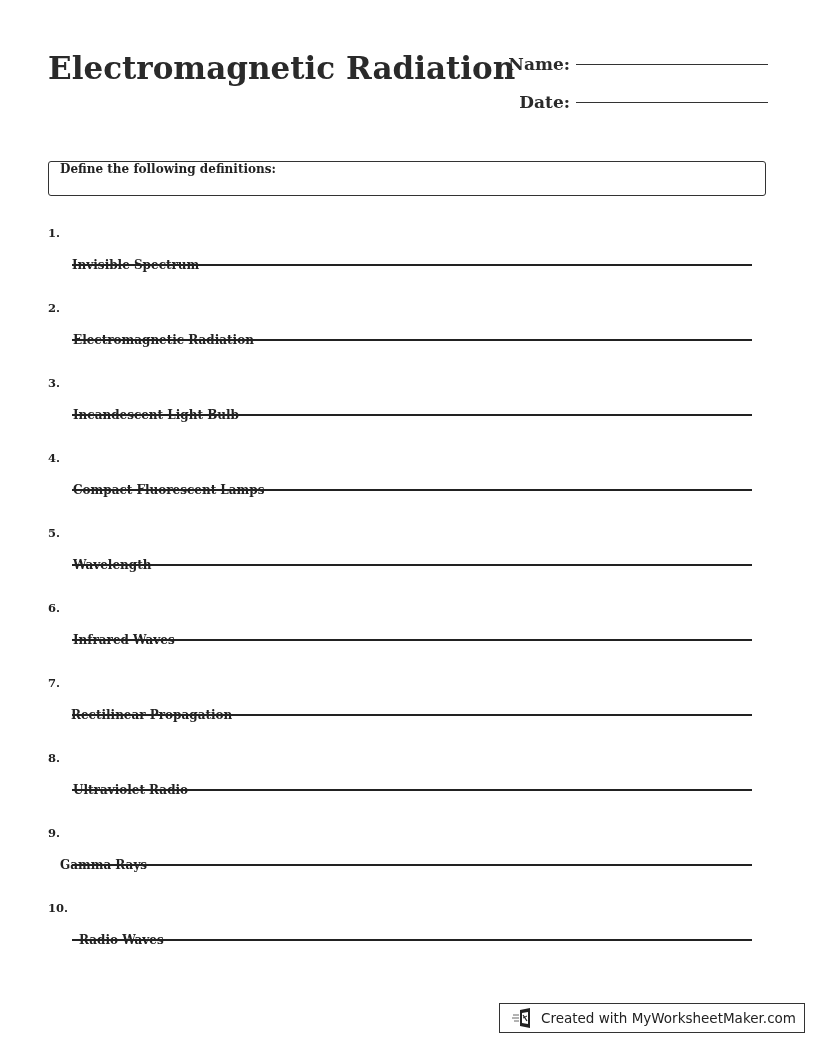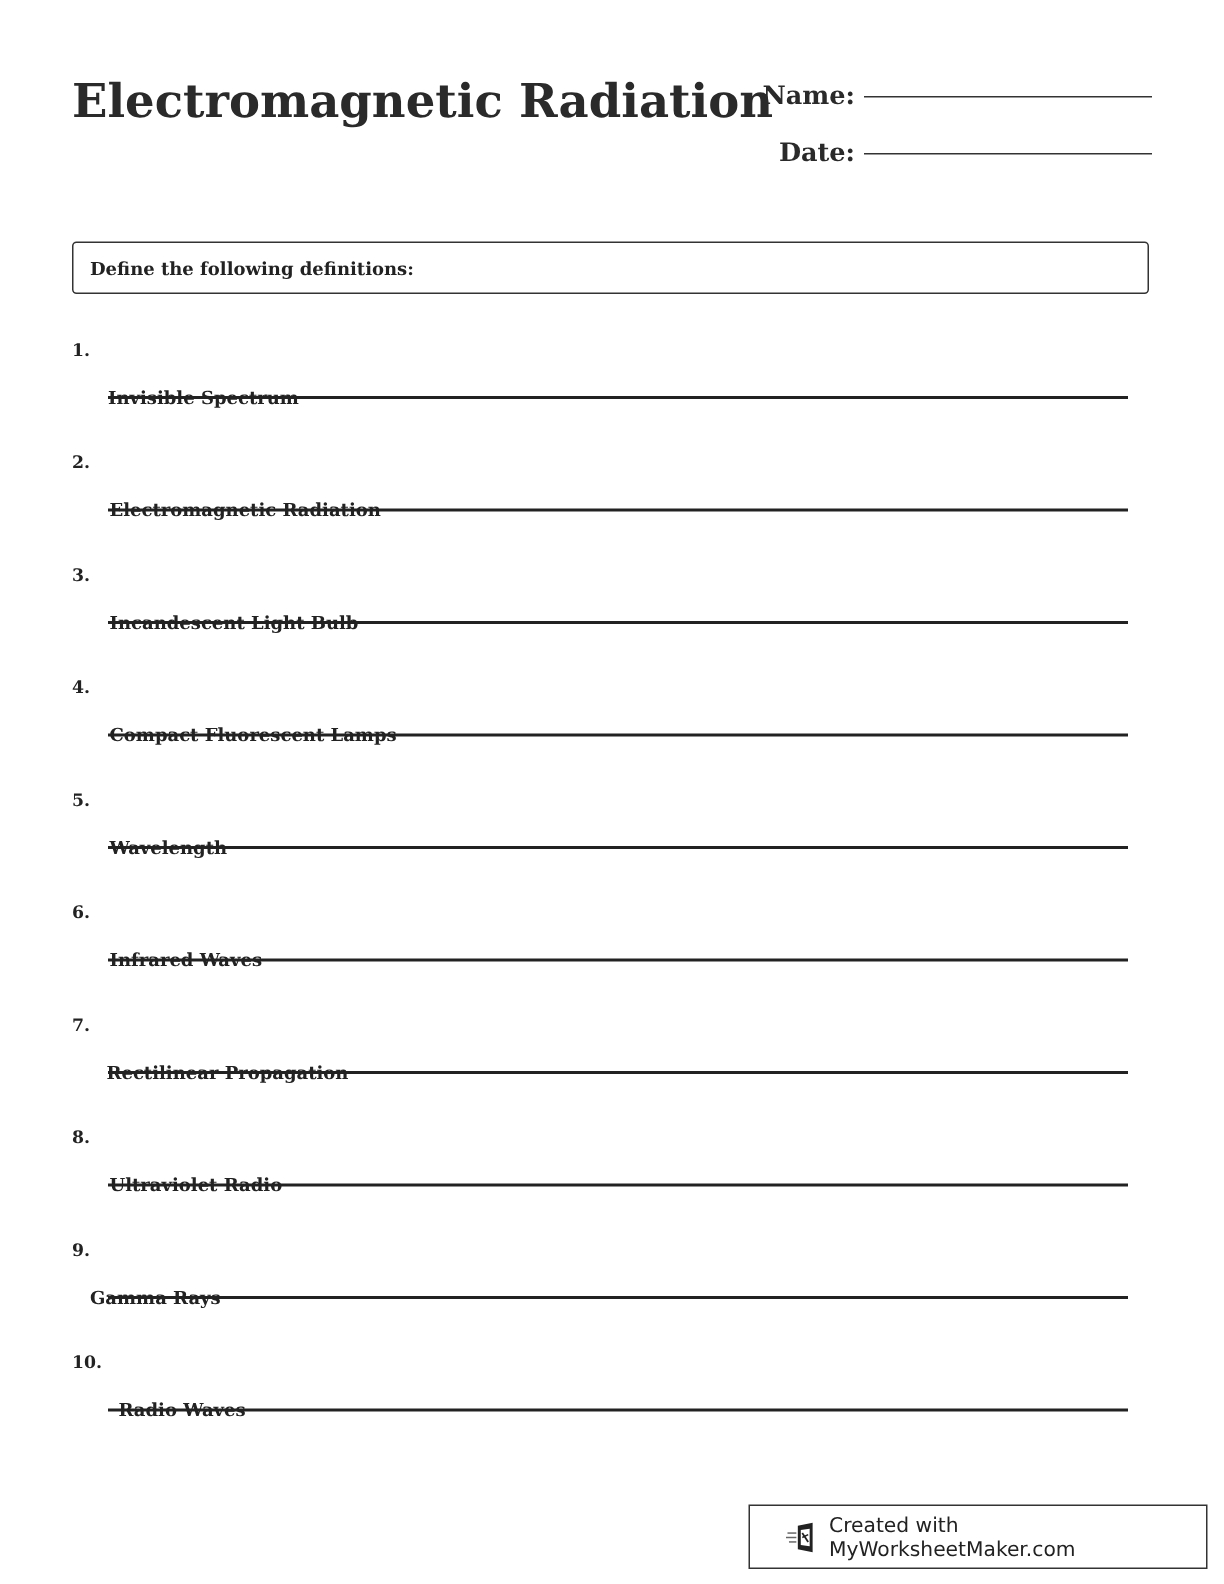--- a/index.html
+++ b/index.html
@@ -1,28 +1,28 @@
 <!DOCTYPE html>
 <html><head>
   <meta charset="utf-8">
   <style>
     html, body { margin: 0; padding: 0; background: #ffffff; }
     body { width: 816px; height: 1056px; position: relative; overflow: hidden; color: #222; font-family: "DejaVu Serif", serif; }
     .title { position: absolute; left: 48px; top: 50px; font-size: 31px; font-weight: bold; color: #2a2a2a; letter-spacing: 0px; font-family: "DejaVu Serif", serif; }
     .field { position: absolute; display: flex; align-items: center; }
     .field-label { font-size: 17px; font-weight: bold; color: #2a2a2a; text-align: right; width: 70px; margin-right: 6px; font-family: "DejaVu Serif", serif; }
     .field-line { width: 192px; border-bottom: 1.5px solid #333; height: 1px; margin-bottom: 1px; }
-    .instr-box { position: absolute; left: 48px; top: 161px; width: 718px; height: 35px; border: 1.5px solid #333; border-radius: 3px; box-sizing: border-box; display: flex; align-items: center; padding-left: 11px; }
+    .instr-box { position: absolute; left: 48px; top: 161px; width: 718px; height: 35px; border: 1.5px solid #333; border-radius: 3px; box-sizing: border-box; display: flex; padding-left: 11px; }
     .instr-text { font-size: 12px; font-weight: bold; color: #222; font-family: "DejaVu Serif", serif; }
     .item { position: absolute; left: 48px; width: 704px; }
     .item-num { position: absolute; left: 0; top: 0; font-size: 11.5px; font-weight: bold; color: #222; font-family: "DejaVu Serif", serif; }
     .item-term { position: absolute; left: 25px; top: 0; font-size: 12px; font-weight: bold; color: #222; font-family: "DejaVu Serif", serif; margin-top: 32px; }
     .item.wide .item-term { left: 31px; }
     .answer-line { position: absolute; left: 24px; top: 38px; width: 680px; height: 0; border-bottom: 2.5px solid #222; }
-    .footer { position: absolute; left: 499px; top: 1003px; width: 306px; height: 43px; border: 1.5px solid #333; box-sizing: border-box; display: flex; align-items: center; padding-left: 24px; }
+    .footer { position: absolute; left: 499px; top: 1003px; width: 306px; height: 30px; border: 1.5px solid #333; box-sizing: border-box; display: flex; align-items: center; padding-left: 12px; }
     .footer-icon { width: 22px; height: 22px; margin-right: 7px; }
     .footer-text { font-family: "DejaVu Sans", sans-serif; font-size: 13.5px; color: #222; }
   </style>
 </head>
 <body>
 
 <div class="title">Electromagnetic Radiation</div>
 
 <div class="field" style="left:500px; top:54px;">
   <span class="field-label">Name:</span>

